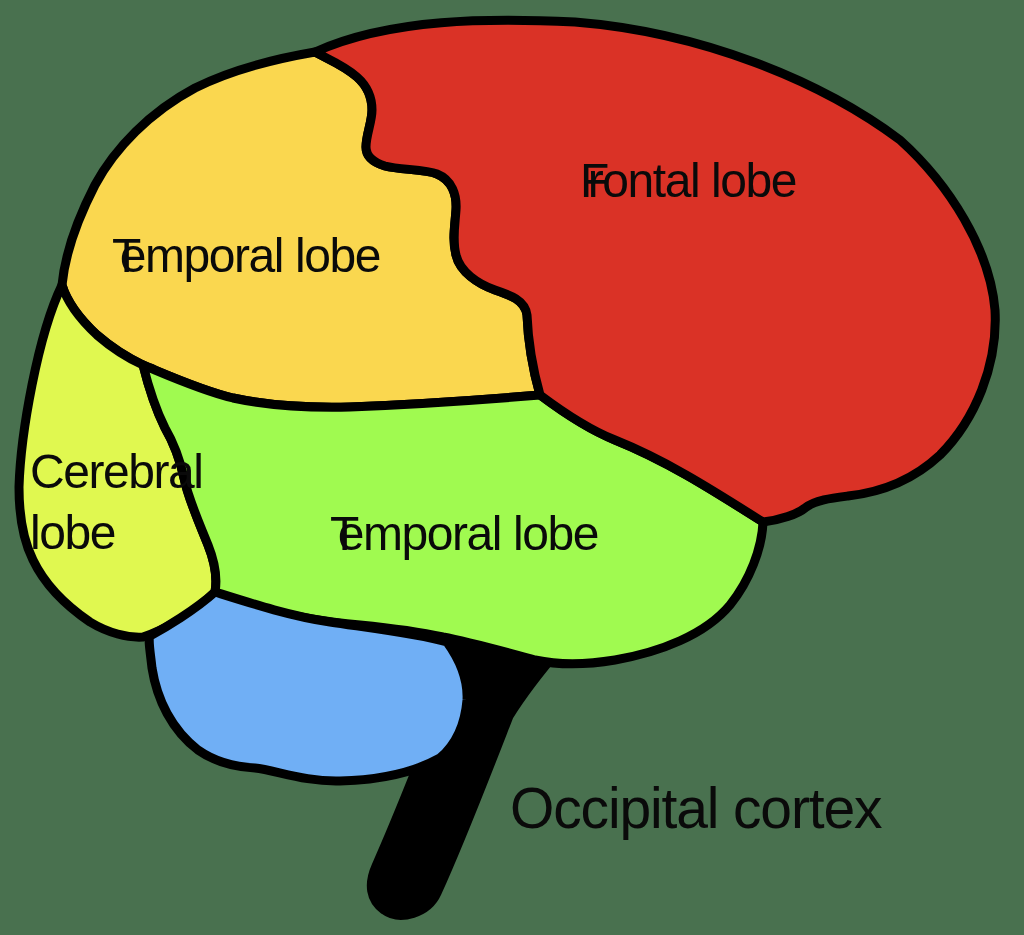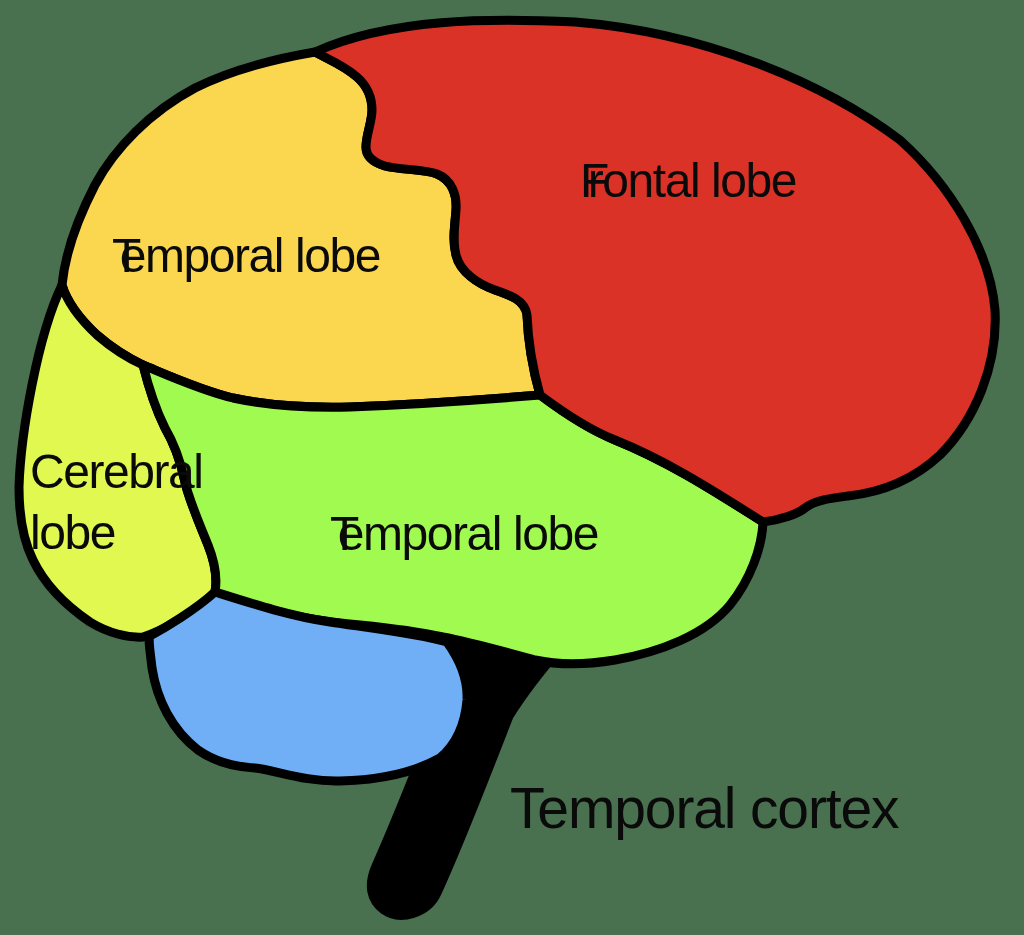--- a/index.html
+++ b/index.html
@@ -153,15 +153,15 @@
 
   <div class="label overlap label-frontal">Frontal lobe</div>
 
   <div class="label overlap label-parietal">Temporal lobe</div>
 
   <div class="label label-occipital">Cerebral lobe</div>
 
   <div class="label overlap label-temporal">Temporal lobe</div>
 
 
-  <div class="label label-title">Temporal cortex</div>
+  <div class="label label-title">Occipital cortex</div>
 
 </div>
 
 </body></html>

